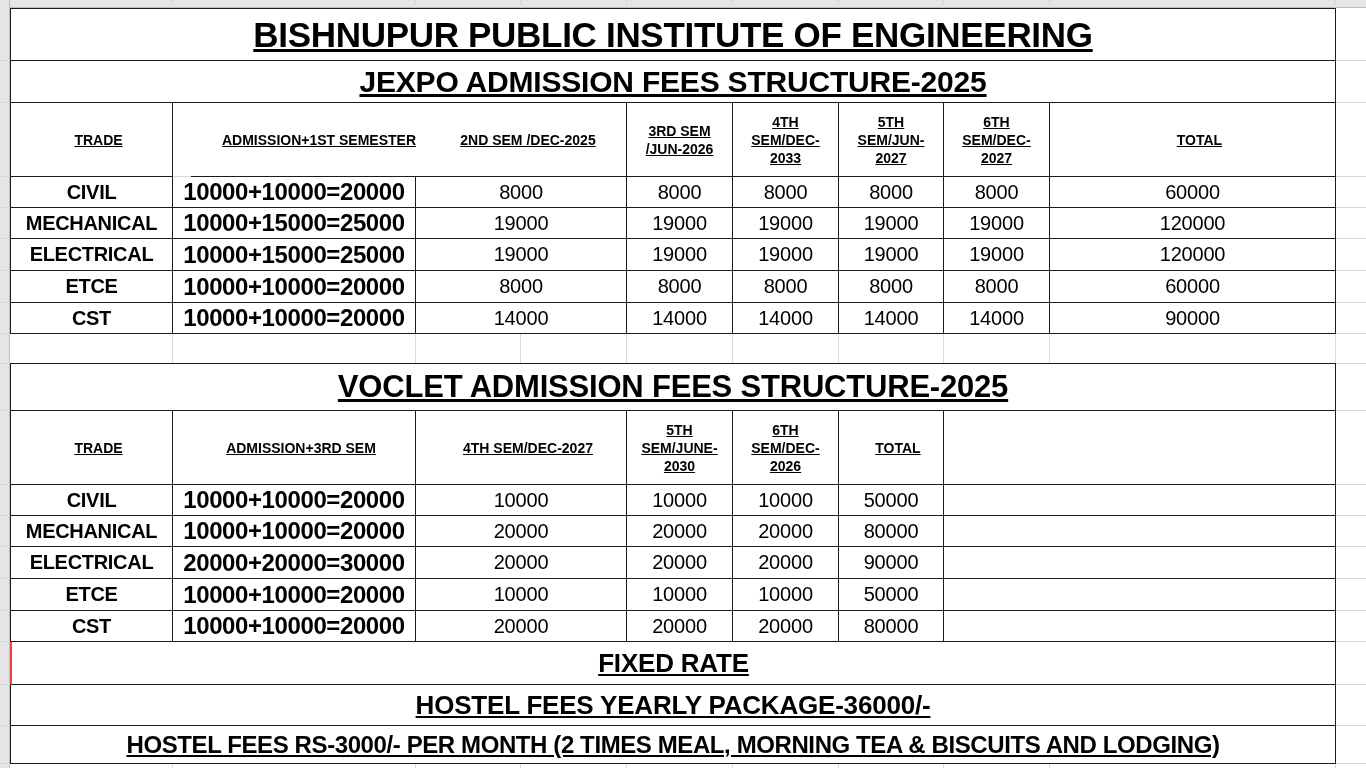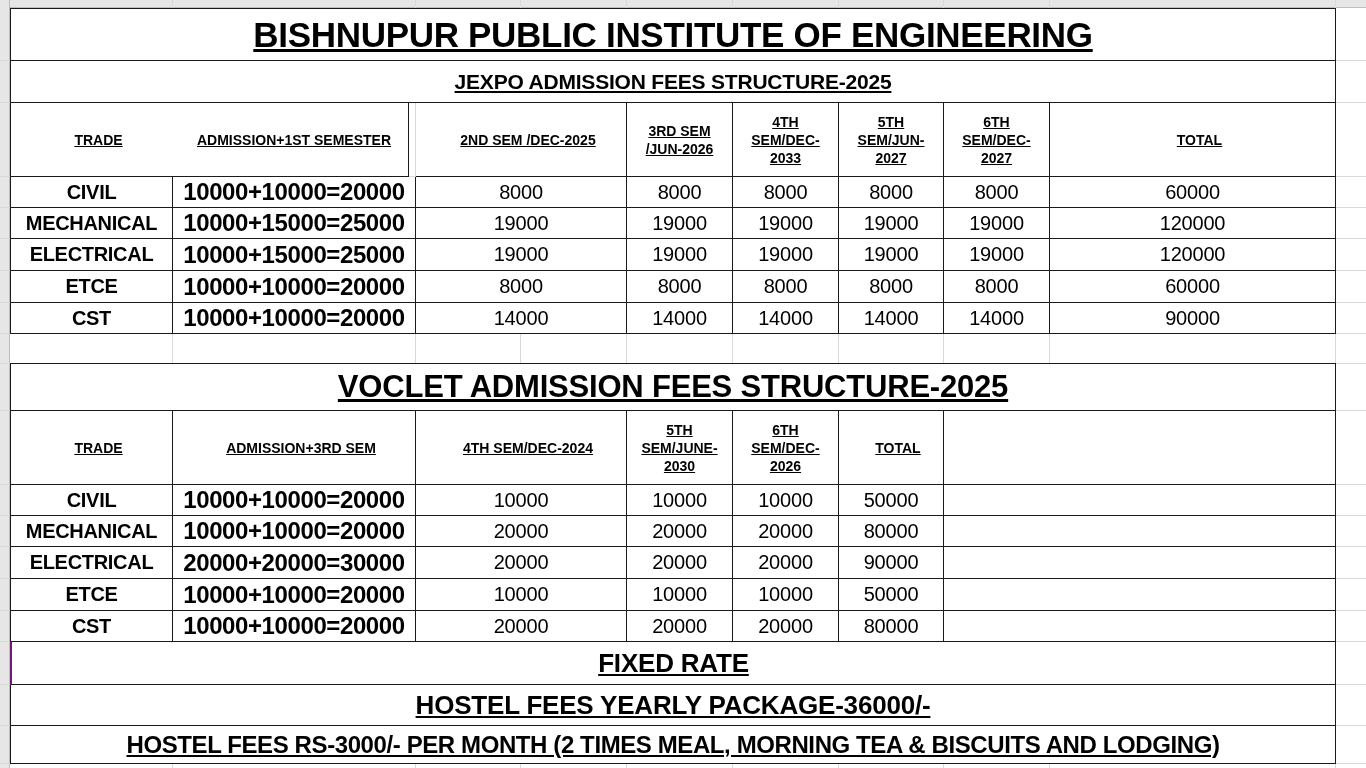--- a/index.html
+++ b/index.html
@@ -6,21 +6,21 @@
   body { width:1366px; height:768px; background:#ffffff; position:relative; overflow:hidden;
          font-family:"Liberation Sans", "DejaVu Sans", sans-serif; color:#000; }
   .gridbg { position:absolute; inset:0; }
   .vline { position:absolute; top:0; bottom:0; width:1px; background:#d9d9d9; }
   .hline { position:absolute; left:0; right:0; height:1px; background:#d9d9d9; }
   .rowhdr { position:absolute; left:0; top:0; width:9px; height:768px; background:#e6e6e6; border-right:1px solid #bdbdbd; }
   .colhdr { position:absolute; left:0; top:0; width:1366px; height:7px; background:#e6e6e6; border-bottom:1px solid #bdbdbd; }
   .cell { position:absolute; box-sizing:border-box; display:flex; align-items:center; justify-content:center;
           text-align:center; background:#fff; border-right:1.5px solid #1a1a1a; border-bottom:1.5px solid #1a1a1a; }
   .t-title { font-weight:bold; text-decoration:underline; font-size:35px; letter-spacing:-0.3px; }
-  .t-sub { font-weight:bold; text-decoration:underline; font-size:21px; letter-spacing:-0.2px; }
+  .t-sub { font-weight:bold; text-decoration:underline; font-size:30px; letter-spacing:-0.2px; }
   .t-hdr { font-weight:bold; text-decoration:underline; font-size:14px; line-height:18px;padding-left:14px; }
   .t-trade { font-weight:bold; font-size:20px; letter-spacing:-0.3px; }
   .t-adm { font-weight:bold; font-size:24px; letter-spacing:-0.4px; }
   .t-num { font-size:20px; letter-spacing:-0.2px; }
   .t-foot { font-weight:bold; text-decoration:underline; font-size:26px; letter-spacing:-0.2px; }
   .t-foot2 { font-weight:bold; text-decoration:underline; font-size:24px; letter-spacing:-0.4px; }
   .lb { border-left:1.5px solid #1a1a1a; }
   .tb { border-top:1.5px solid #1a1a1a;text-align:center; }
 </style>
 </head>
@@ -58,21 +58,21 @@
   <div class="hline" style="top:725px"></div>
   <div class="hline" style="top:763px"></div>
 </div>
 
 <div class="cell lb tb t-title" style="left:10px;top:8px;width:1326px;height:53px;">BISHNUPUR PUBLIC INSTITUTE OF ENGINEERING</div>
 
 <div class="cell lb t-sub" style="left:10px;top:61px;width:1326px;height:42px;">JEXPO  ADMISSION FEES STRUCTURE-2025</div>
 
 <div>
   <div class="cell lb t-hdr" style="left:10px;top:103px;width:163px;height:74px;">TRADE</div>
-  <div class="cell t-hdr" style="left:166px;top:103px;width:243px;height:74px;">ADMISSION+1ST SEMESTER</div>
+  <div class="cell t-hdr" style="left:191px;top:103px;width:243px;height:74px;">ADMISSION+1ST SEMESTER</div>
   <div class="cell t-hdr" style="left:416px;top:103px;width:211px;height:74px;">2ND SEM /DEC-2025</div>
   <div class="cell t-hdr" style="left:627px;top:103px;width:106px;height:74px;padding:0 8px;">3RD SEM /JUN-2026</div>
   <div class="cell t-hdr" style="left:733px;top:103px;width:106px;height:74px;padding:0 10px;">4TH SEM/DEC-2033</div>
   <div class="cell t-hdr" style="left:839px;top:103px;width:105px;height:74px;padding:0 10px;">5TH SEM/JUN-2027</div>
   <div class="cell t-hdr" style="left:944px;top:103px;width:106px;height:74px;padding:0 10px;">6TH SEM/DEC-2027</div>
   <div class="cell t-hdr" style="left:1050px;top:103px;width:286px;height:74px;">TOTAL</div>
 </div>
 
 <div>
   <div class="cell lb t-trade" style="left:10px;top:177px;width:163px;height:31px;">CIVIL</div>
@@ -123,21 +123,21 @@
   <div class="cell t-num" style="left:839px;top:303px;width:105px;height:31px;">14000</div>
   <div class="cell t-num" style="left:944px;top:303px;width:106px;height:31px;">14000</div>
   <div class="cell t-num" style="left:1050px;top:303px;width:286px;height:31px;">90000</div>
 </div>
 
 <div class="cell lb tb t-sub" style="left:10px;top:363px;width:1326px;height:48px;font-size:31px;">VOCLET ADMISSION FEES STRUCTURE-2025</div>
 
 <div>
   <div class="cell lb t-hdr" style="left:10px;top:411px;width:163px;height:74px;">TRADE</div>
   <div class="cell t-hdr" style="left:173px;top:411px;width:243px;height:74px;">ADMISSION+3RD SEM</div>
-  <div class="cell t-hdr" style="left:416px;top:411px;width:211px;height:74px;">4TH SEM/DEC-2024</div>
+  <div class="cell t-hdr" style="left:416px;top:411px;width:211px;height:74px;">4TH SEM/DEC-2027</div>
   <div class="cell t-hdr" style="left:627px;top:411px;width:106px;height:74px;padding:0 4px;">5TH SEM/JUNE-2030</div>
   <div class="cell t-hdr" style="left:733px;top:411px;width:106px;height:74px;padding:0 10px;">6TH SEM/DEC-2026</div>
   <div class="cell t-hdr" style="left:839px;top:411px;width:105px;height:74px;">TOTAL</div>
   <div class="cell" style="left:944px;top:411px;width:392px;height:74px;"></div>
 </div>
 
 <div>
   <div class="cell lb t-trade" style="left:10px;top:485px;width:163px;height:31px;">CIVIL</div>
   <div class="cell t-adm" style="left:173px;top:485px;width:243px;height:31px;">10000+10000=20000</div>
   <div class="cell t-num" style="left:416px;top:485px;width:211px;height:31px;">10000</div>
@@ -176,15 +176,15 @@
 <div>
   <div class="cell lb t-trade" style="left:10px;top:611px;width:163px;height:31px;">CST</div>
   <div class="cell t-adm" style="left:173px;top:611px;width:243px;height:31px;">10000+10000=20000</div>
   <div class="cell t-num" style="left:416px;top:611px;width:211px;height:31px;">20000</div>
   <div class="cell t-num" style="left:627px;top:611px;width:106px;height:31px;">20000</div>
   <div class="cell t-num" style="left:733px;top:611px;width:106px;height:31px;">20000</div>
   <div class="cell t-num" style="left:839px;top:611px;width:105px;height:31px;">80000</div>
   <div class="cell" style="left:944px;top:611px;width:392px;height:31px;"></div>
 </div>
 
-<div class="cell lb t-foot" style="left:10px;top:642px;width:1326px;height:43px;border-left:2px solid #701a75;">FIXED RATE </div>
+<div class="cell lb t-foot" style="left:10px;top:642px;width:1326px;height:43px;border-left:2px solid #ef4444;">FIXED RATE </div>
 <div class="cell lb t-foot" style="left:10px;top:685px;width:1326px;height:41px;text-decoration:underline;">HOSTEL FEES YEARLY PACKAGE-36000/-</div>
 <div class="cell lb t-foot2" style="left:10px;top:726px;width:1326px;height:38px;">HOSTEL FEES RS-3000/- PER MONTH (2 TIMES MEAL, MORNING TEA &amp; BISCUITS AND LODGING)</div>
 
 </body></html>

